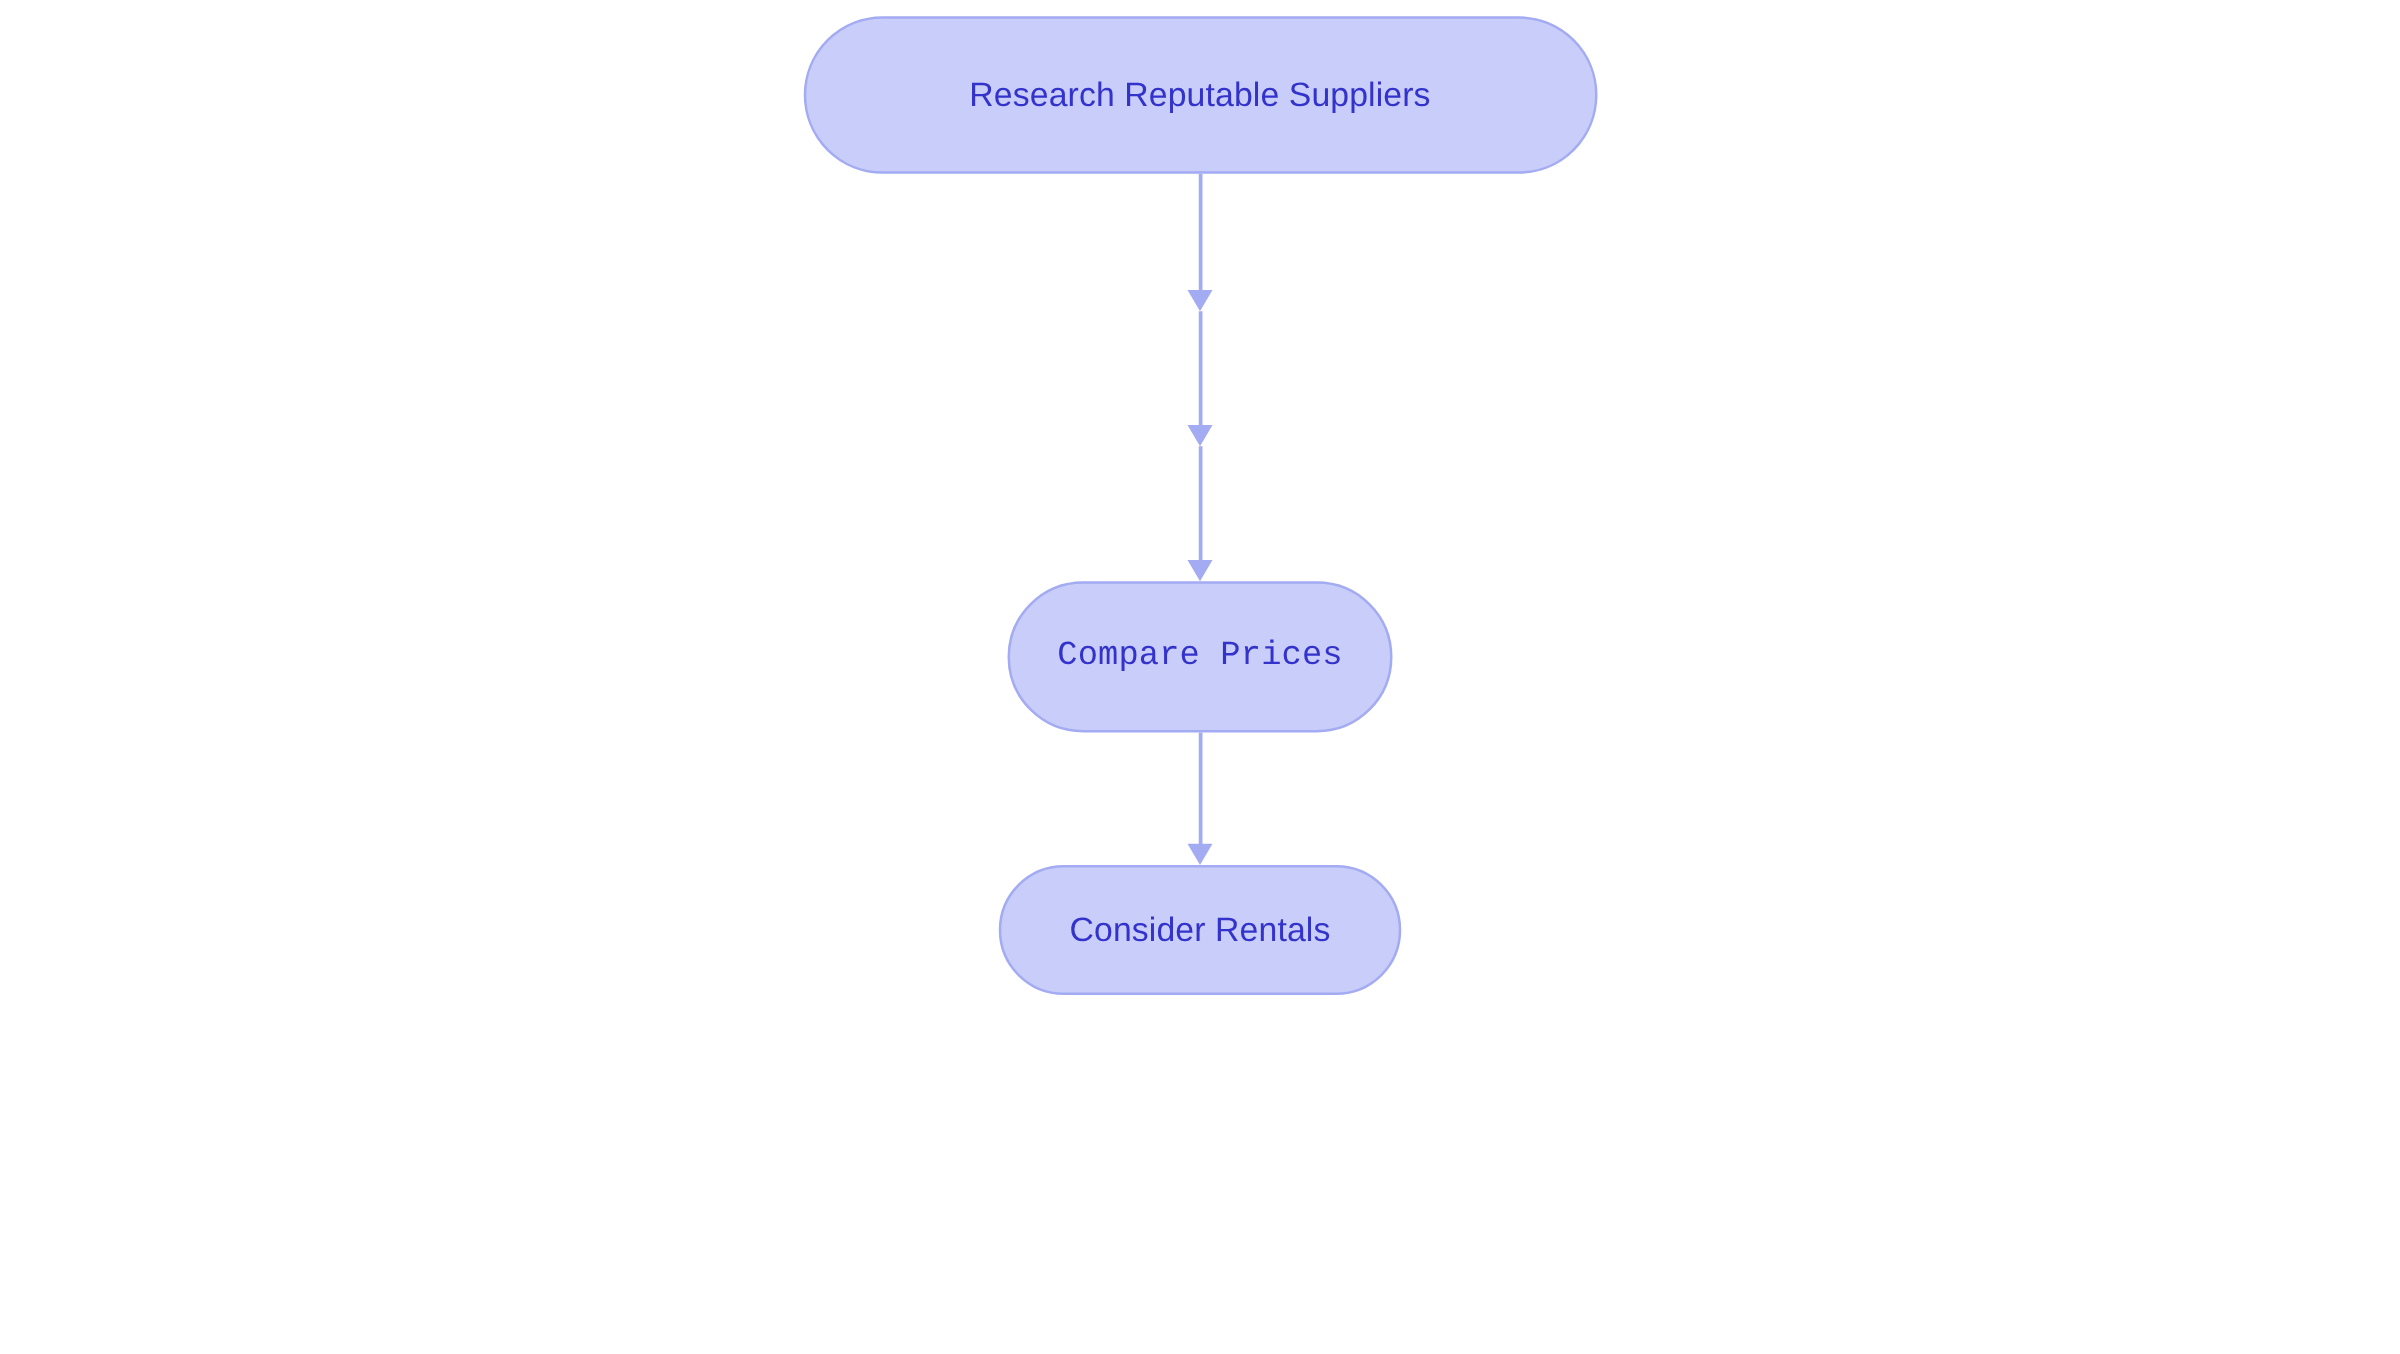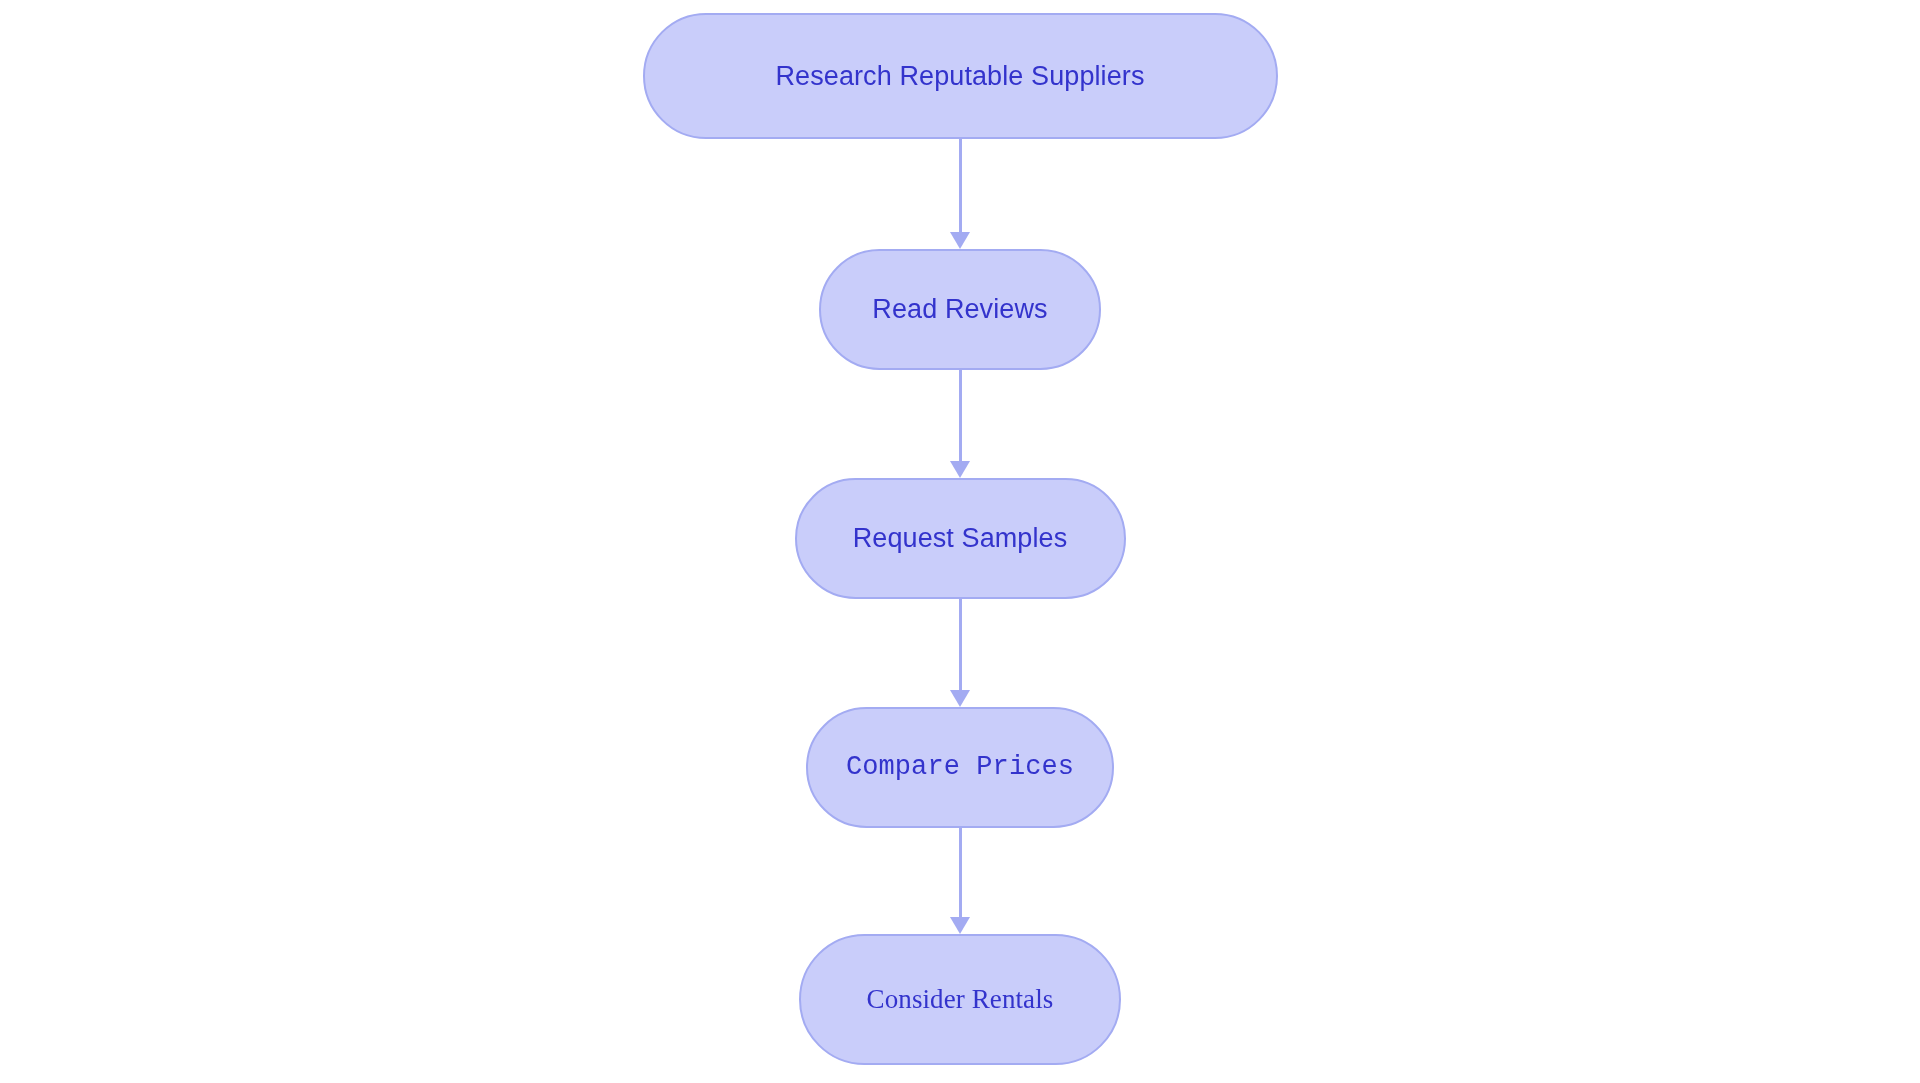--- a/index.html
+++ b/index.html
@@ -56,21 +56,21 @@
     line-height: 1;
     color: #3333cc;
     font-size: 27px;
   }
 
   
   .node-0 { width: 635px; height: 126px; margin-top: 13px; }
   .node-1 { width: 282px; height: 121px; }
   .node-2 { width: 331px; height: 121px; }
   .node-3 { width: 308px; height: 121px; font-family: Liberation Mono, monospace; }
-  .node-4 { width: 322px; height: 131px; font-family: Liberation Serif, serif; }
+  .node-4 { width: 322px; height: 104px; }
 
   
   .connector {
     position: relative;
     width: 40px;
     display: flex;
     flex-direction: column;
     align-items: center;
     justify-content: flex-start;
   }
@@ -102,32 +102,26 @@
 
     <div class="node node-0">
       <span class="node-label">Research Reputable Suppliers</span>
     </div>
 
     <div class="connector conn-0">
       <div class="stem"></div>
       <div class="head"></div>
     </div>
 
-    <div class="node node-1">
-      <span class="node-label">Read Reviews</span>
-    </div>
 
     <div class="connector conn-1">
       <div class="stem"></div>
       <div class="head"></div>
     </div>
 
-    <div class="node node-2">
-      <span class="node-label">Request Samples</span>
-    </div>
 
     <div class="connector conn-2">
       <div class="stem"></div>
       <div class="head"></div>
     </div>
 
     <div class="node node-3">
       <span class="node-label">Compare Prices</span>
     </div>
 

